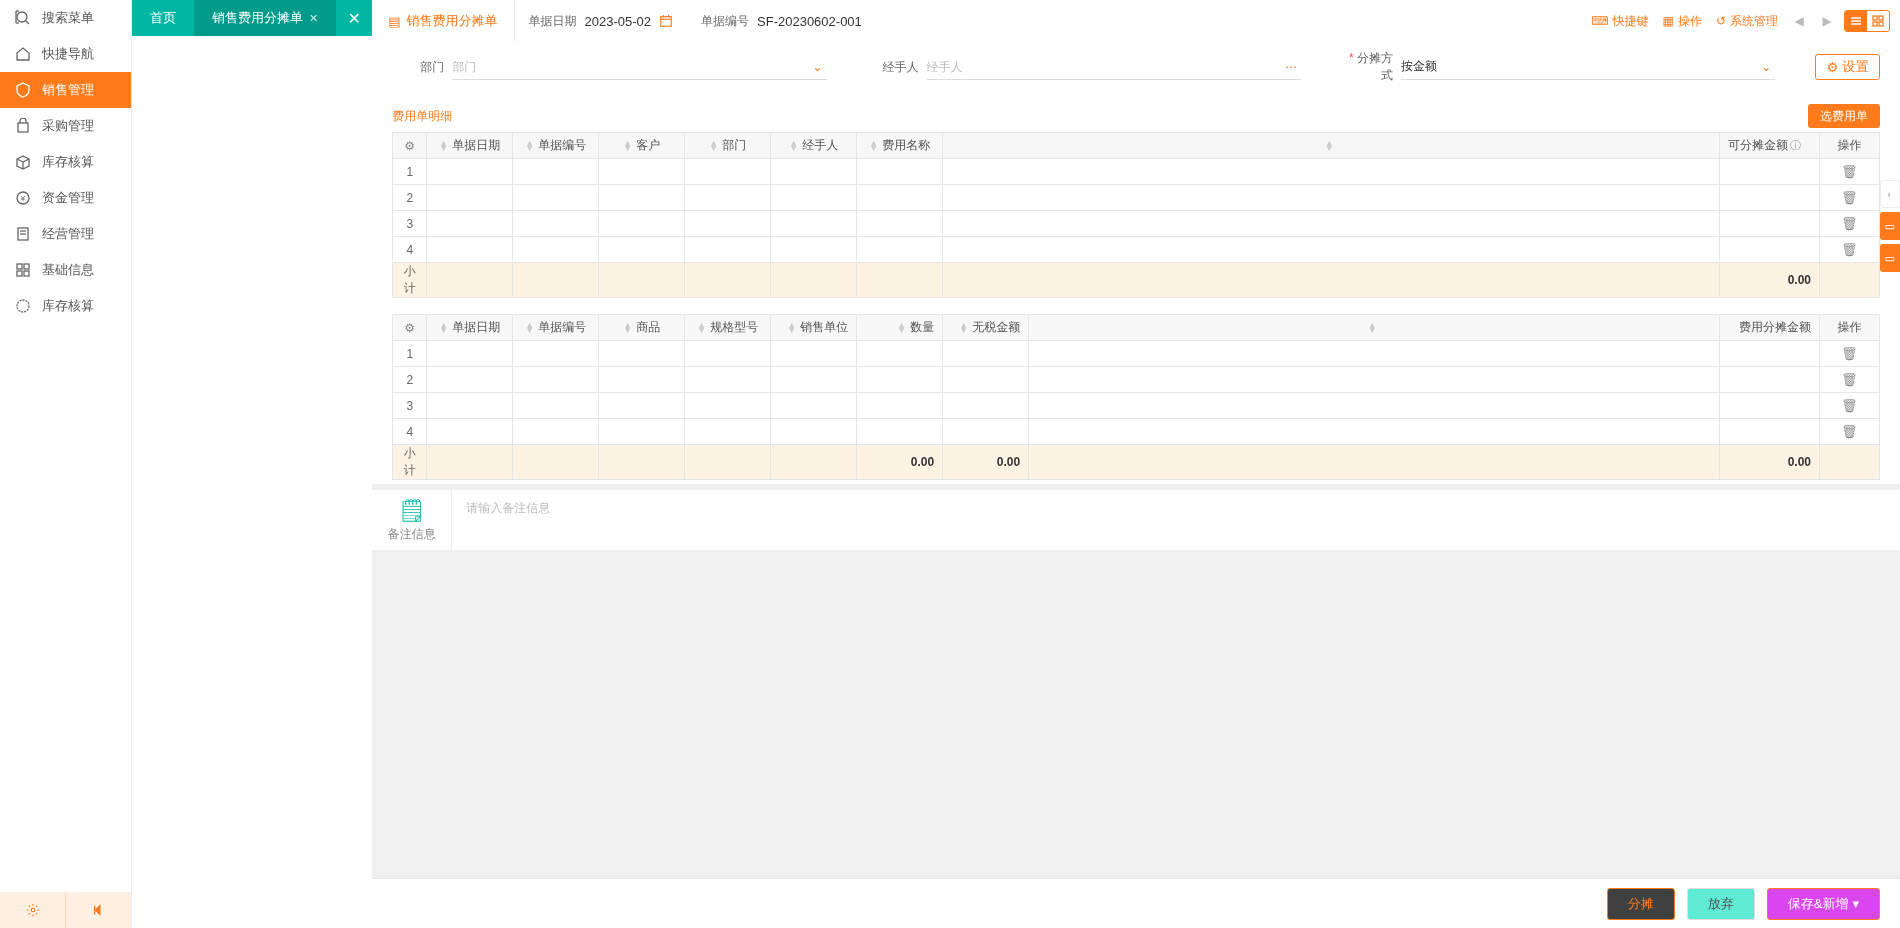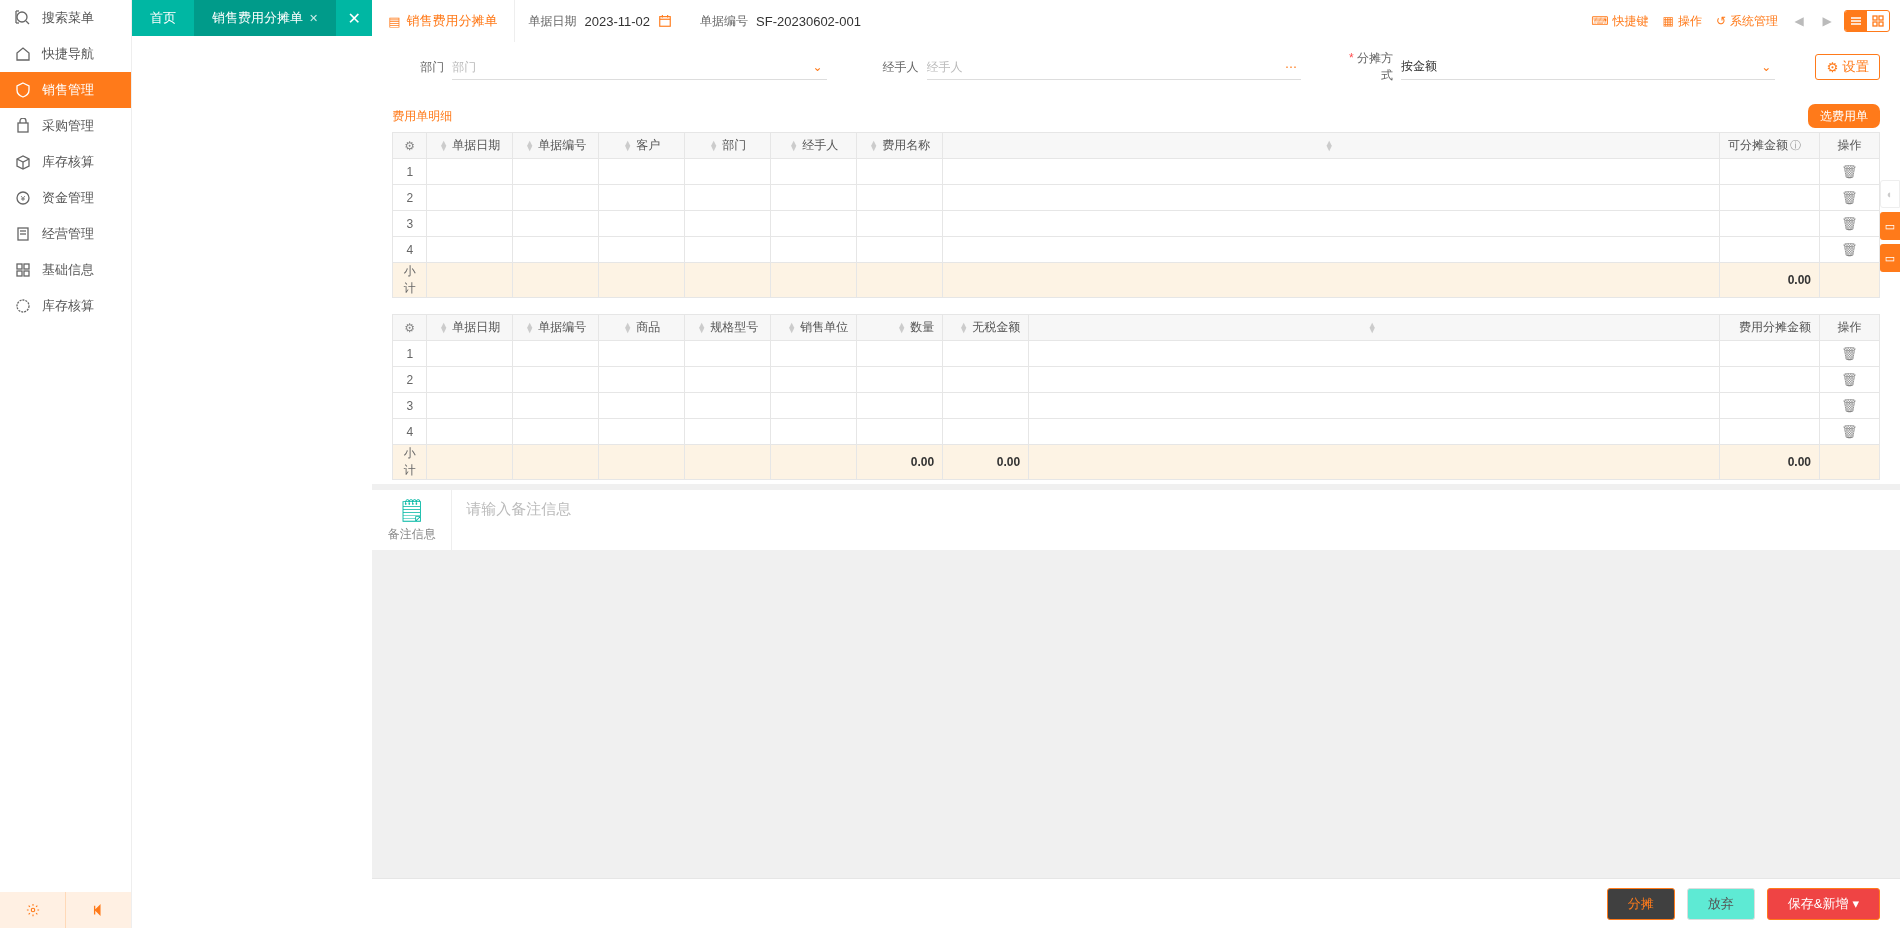--- a/index.html
+++ b/index.html
@@ -49,48 +49,48 @@
 .filter-input input{ border:none; outline:none; width:100%; font-size:12px; color:#333; background:transparent; }
 .filter-input input::placeholder{ color:#bbb; }
 .filter-input .drop{ color:#ff7a1a; font-size:12px; position:absolute; right:4px; }
 .btn-outline { margin-left:auto; border:1px solid #ff7a1a; color:#ff7a1a; background:#fff; border-radius:3px; padding:4px 10px; display:flex;align-items:center;gap:4px; cursor:pointer; height:26px; }
 .btn-orange-sm { background:#ff7a1a; color:#fff; border:none; border-radius:3px; padding:4px 12px; font-size:12px; cursor:pointer; height:24px; }
 
 
 .section { padding:6px 20px 4px 20px; background:#fff; }
 .sec-head { display:flex; align-items:center; margin-bottom:4px; }
 .sec-title { color:#ff7a1a; font-size:12px; }
-.sec-head .btn-orange-sm{ margin-left:auto;border-radius:7px; }
+.sec-head .btn-orange-sm{ margin-left:auto; }
 
 
 .tbl { width:100%; border-collapse:collapse; table-layout:fixed; }
 .tbl th, .tbl td { border:1px solid #e6e6e6; height:26px; padding:0 8px; background:#fff; }
 .tbl th { background:#f7f7f7; font-weight:normal; color:#555; font-size:12px; position:relative; }
 .tbl .rownum { text-align:center; color:#666; width:34px; }
 .tbl .op { text-align:center; width:60px; }
 .sort-ic { color:#ccc; font-size:9px; display:inline-flex; flex-direction:column; line-height:5px; margin-right:4px; vertical-align:middle; }
 .tbl .subtotal td { background:#fdf3e4; }
 .tbl td.num { text-align:right; font-weight:bold; color:#333; }
 .trash { color:#888; cursor:pointer; font-size:13px; }
 .gear { color:#888; }
 .help-ic { color:#999; font-size:11px; margin-left:2px; }
 
 
 .remark-box { display:flex; height:60px; background:#fff; margin-top:6px; }
 .remark-left { width:80px; border-right:1px solid #eee; display:flex; flex-direction:column; align-items:center; justify-content:center; gap:2px; color:#888; }
 .remark-left .ricn{ color:#00b7a3; font-size:22px; }
-.remark-input { flex:1; border:none; outline:none; padding:10px 14px; font-size:15px; resize:none; }
+.remark-input { flex:1; border:none; outline:none; padding:10px 14px; font-size:12px; resize:none; }
 .remark-input::placeholder{ color:#bbb; }
 
 
 .footer { height:50px; border-top:1px solid #e6e6e6; background:#fff; display:flex; align-items:center; justify-content:flex-end; gap:12px; padding:0 20px; }
 .btn{ border-radius:3px; padding:6px 20px; font-size:13px; cursor:pointer; border:1px solid; display:inline-flex;align-items:center;gap:4px;}
 .btn-plain{ background:#5eead4; border-color:#ddd; color:#555; }
 .btn-outline-o{ background:#404040; border-color:#ff7a1a; color:#ff7a1a; }
-.btn-primary{ background:#ef4444; border-color:#ff7a1a; color:#fff; }
+.btn-primary{ background:#d946ef; border-color:#ff7a1a; color:#fff; }
 
 
 .float-right { position:absolute; right:0; top:180px; display:flex; flex-direction:column; gap:4px; }
 .float-right .ft{ width:20px; height:28px; background:#ff7a1a; color:#fff; display:flex;align-items:center;justify-content:center;font-size:11px; border-radius:3px 0 0 3px; }
 .gray-area{ flex:1; background:#f0f0f0; }
 
 svg{ display:block; }
 </style>
 </head>
 <body>
@@ -212,21 +212,21 @@
 
     <div class="content">
 
       <div class="panel hdrbar">
         <div class="doc-title-box">
           <span class="doc-icn">▤</span>
           <span>销售费用分摊单</span>
         </div>
         <div class="hdr-field">
           <span class="lbl">单据日期</span>
-          <span class="val">2023-11-02</span>
+          <span class="val">2023-05-02</span>
           <span class="cal">
               <svg width="14" height="14" viewBox="0 0 16 16" fill="none" stroke="#ff7a1a" stroke-width="1.3">
                 <rect x="2" y="3" width="12" height="11"></rect>
                 <line x1="2" y1="6" x2="14" y2="6"></line>
                 <line x1="5" y1="1" x2="5" y2="4"></line>
                 <line x1="11" y1="1" x2="11" y2="4"></line>
               </svg>
             </span>
         </div>
         <div class="hdr-field">

